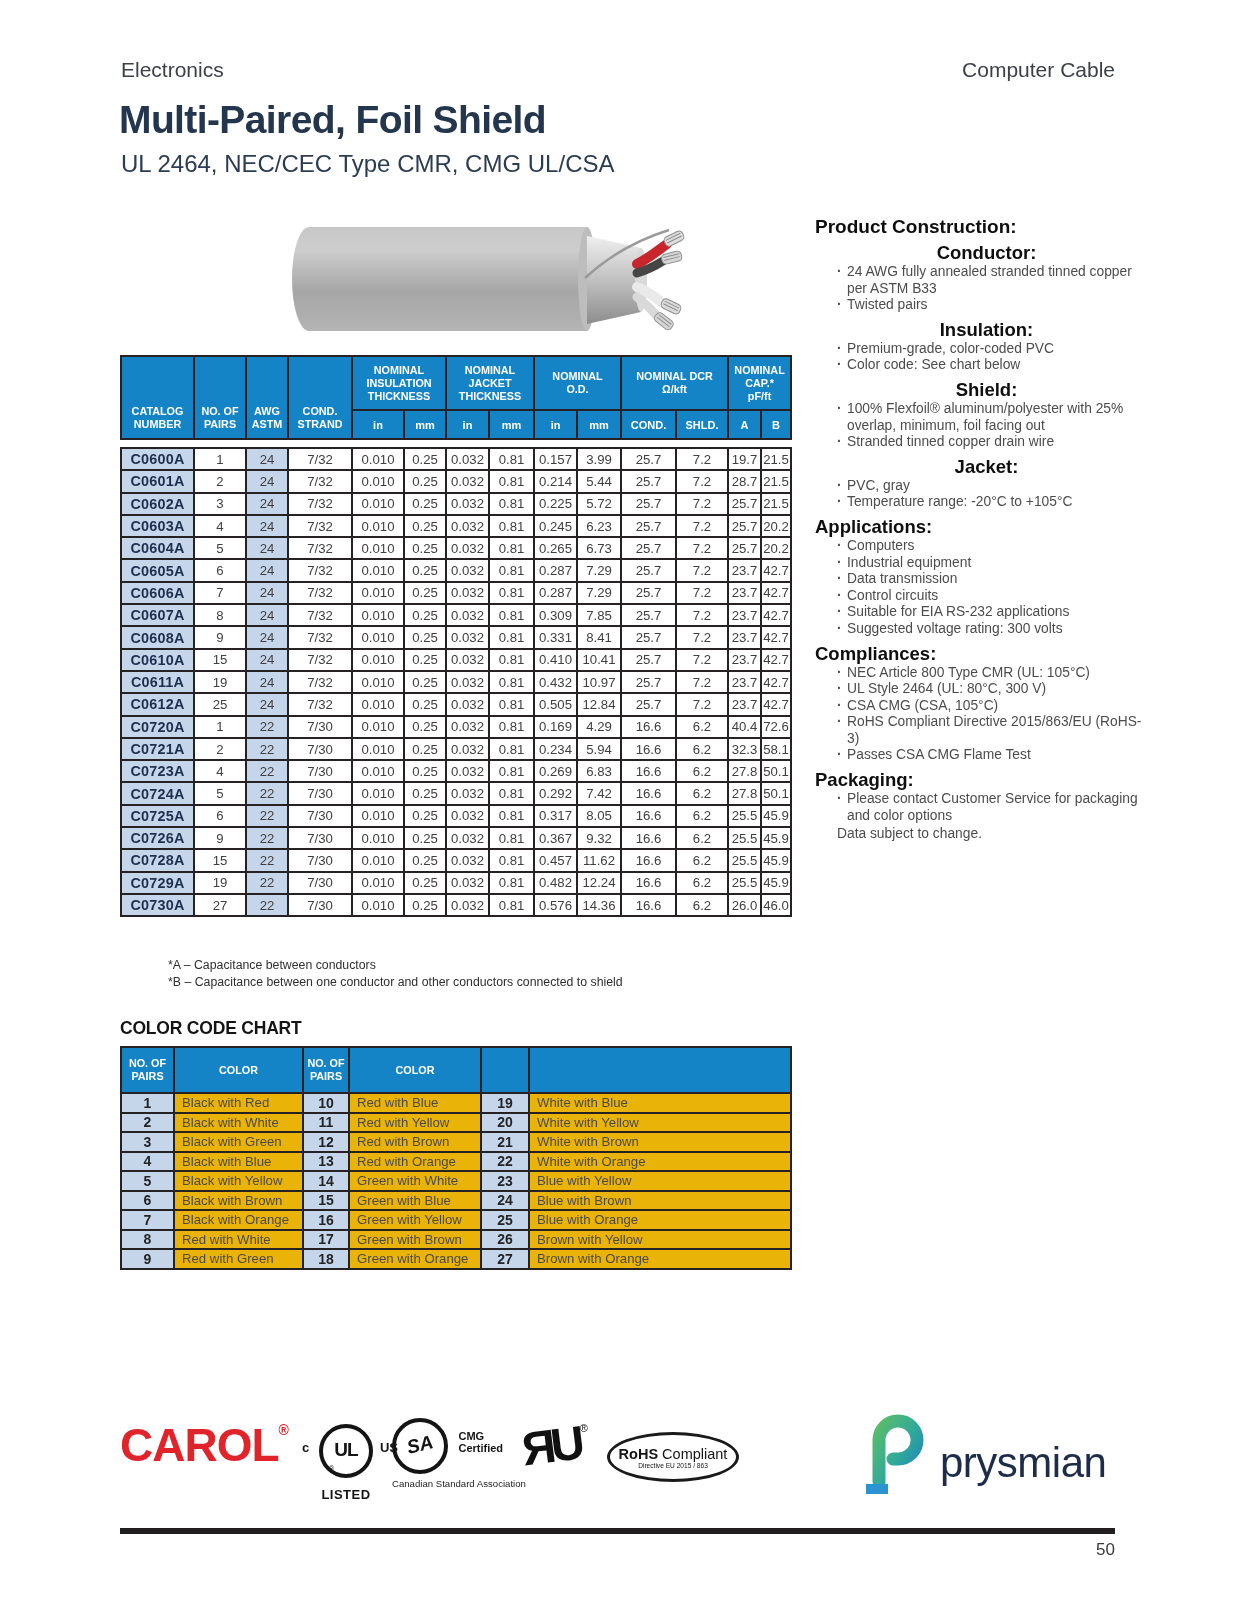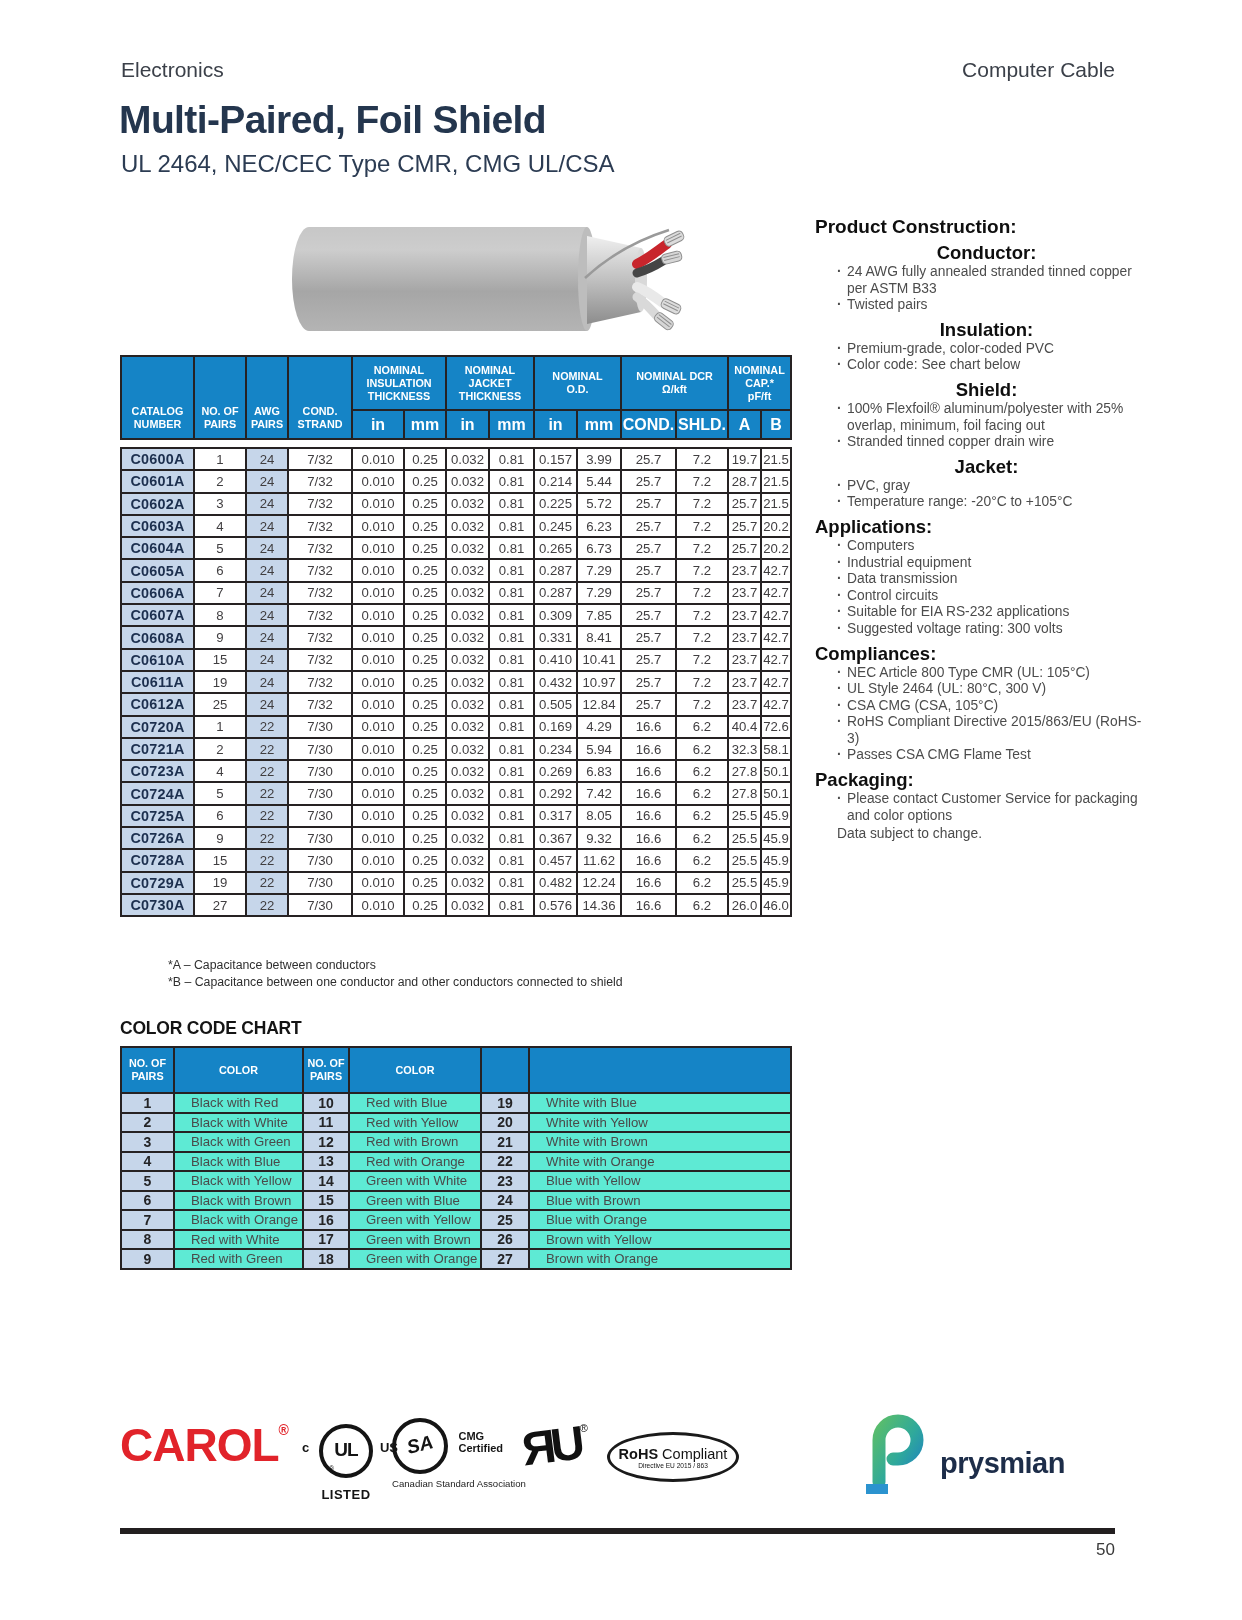--- a/index.html
+++ b/index.html
@@ -33,40 +33,40 @@
   
   #main-table-wrap { left:120px; top:355px; width:670px; }
   table { border-collapse:collapse; table-layout:fixed; }
   .head-table, .body-table, .cc-table { width:670px; }
   .head-table th {
     background:#1584c6; color:#fff; border:2px solid #262223; font-weight:700;
     text-align:center; white-space:pre-line; padding:0;
   }
   .head-table th.single { font-size:10.8px; line-height:13px; vertical-align:bottom; padding-bottom:7px; }
   .head-table th.group  { font-size:10.8px; line-height:13px; vertical-align:middle; height:52px; }
-  .head-table th.sub    { font-size:16px; height:27px; vertical-align:middle; }
+  .head-table th.sub    { font-size:11px; height:27px; vertical-align:middle; }
   .table-gap { height:7px; }
   .body-table td {
     border:2px solid #262223; background:#fff; text-align:center;
     font-size:13.2px; color:#403e40; height:20.3px; padding:0; overflow:hidden;
   }
   .body-table td.catalog { background:#c6d6ea; font-weight:800; color:#1c2f4e; font-size:14.4px; letter-spacing:0.2px; }
   .body-table td.awg { background:#c6d6ea; }
   #footnotes { left:120px; top:957px; font-size:12.3px; line-height:17px; color:#2f2f2f;margin-left:48px; }
 
   
   #cc-title { left:120px; top:1018px; font-size:17.5px; font-weight:800; color:#141414; letter-spacing:-0.2px; }
   #cc-wrap { left:120px; top:1046px; }
   .cc-table th {
     background:#1584c6; color:#fff; border:2px solid #262223; font-weight:700;
     font-size:10.8px; line-height:13px; height:44px; text-align:center; white-space:pre-line; vertical-align:middle; padding:0;
   }
   .cc-table td { border:2px solid #262223; height:17.5px; padding:0; }
   .cc-table td.num { background:#c6d6ea; font-weight:800; color:#242426; text-align:center; font-size:14px; }
-  .cc-table td.clr { background:#5eead4; color:#4a4a4a; text-align:left; font-size:13.2px; padding-left:16px; }
+  .cc-table td.clr { background:#eab308; color:#4a4a4a; text-align:left; font-size:13.2px; padding-left:7px; }
 
   
   #footer { left:120px; top:1406px; width:1000px; height:110px; }
   #carol { left:0; top:16px; font-size:46px; font-weight:900; color:#e1232a; letter-spacing:-1px; line-height:1; }
   #carol .reg { font-size:14px; font-weight:700; vertical-align:26px; letter-spacing:0; }
 
   #ul-listed { left:186px; top:18px; width:80px; text-align:center; color:#141414; }
   #ul-listed .circle { position:relative; width:46px; height:46px; border:4px solid #141414; border-radius:50%; margin:0 auto; }
   #ul-listed .ul { font-size:19px; font-weight:800; letter-spacing:-1px; line-height:44px; }
   #ul-listed .small-r { position:absolute; left:6px; bottom:2px; font-size:7px; }
@@ -84,21 +84,21 @@
   #ul-mark .glyph { font-size:47px; font-weight:900; letter-spacing:-5px; display:inline-block; transform:rotate(-7deg); line-height:1; }
   #ul-mark .reg { font-size:11px; vertical-align:30px; }
 
   #rohs { left:487px; top:26px; width:126px; height:44px; border:3px solid #1a1a1a; border-radius:50%;
           display:flex; flex-direction:column; align-items:center; justify-content:center; color:#141414; }
   #rohs .line1 { font-size:14.5px; white-space:nowrap; }
   #rohs .line1 b { font-weight:900; }
   #rohs .line2 { font-size:6.6px; margin-top:0px; white-space:nowrap; }
 
   #prysmian { left:744px; top:4px; display:flex; align-items:center; }
-  #prysmian .word { font-size:29px; font-weight:700; color:#1d2d49; letter-spacing:-0.5px; margin-left:12px; margin-top:20px; }
+  #prysmian .word { font-size:42px; font-weight:400; color:#1d2d49; letter-spacing:-0.5px; margin-left:12px; margin-top:20px; }
 
   #bottom-rule { left:120px; top:1528px; width:995px; height:6px; background:#231f20; }
   #page-number { right:127px; top:1540px; font-size:17px; color:#3a3a3a; }
 </style>
 </head>
 <body>
 
 <div class="page">
 
   <div class="abs eyebrow" id="eyebrow-left">Electronics</div>
@@ -218,21 +218,21 @@
           <col style="width: 33px;">
           <col style="width: 30px;">
         </colgroup>
       <tbody>
           <tr>
         <th rowspan="2" class="single">CATALOG
 NUMBER</th>
         <th rowspan="2" class="single">NO. OF
 PAIRS</th>
         <th rowspan="2" class="single">AWG
-PAIRS</th>
+ASTM</th>
         <th rowspan="2" class="single">COND.
 STRAND</th>
         <th colspan="2" class="group">NOMINAL
 INSULATION
 THICKNESS</th>
         <th colspan="2" class="group">NOMINAL
 JACKET
 THICKNESS</th>
         <th colspan="2" class="group">NOMINAL
 O.D.</th>

